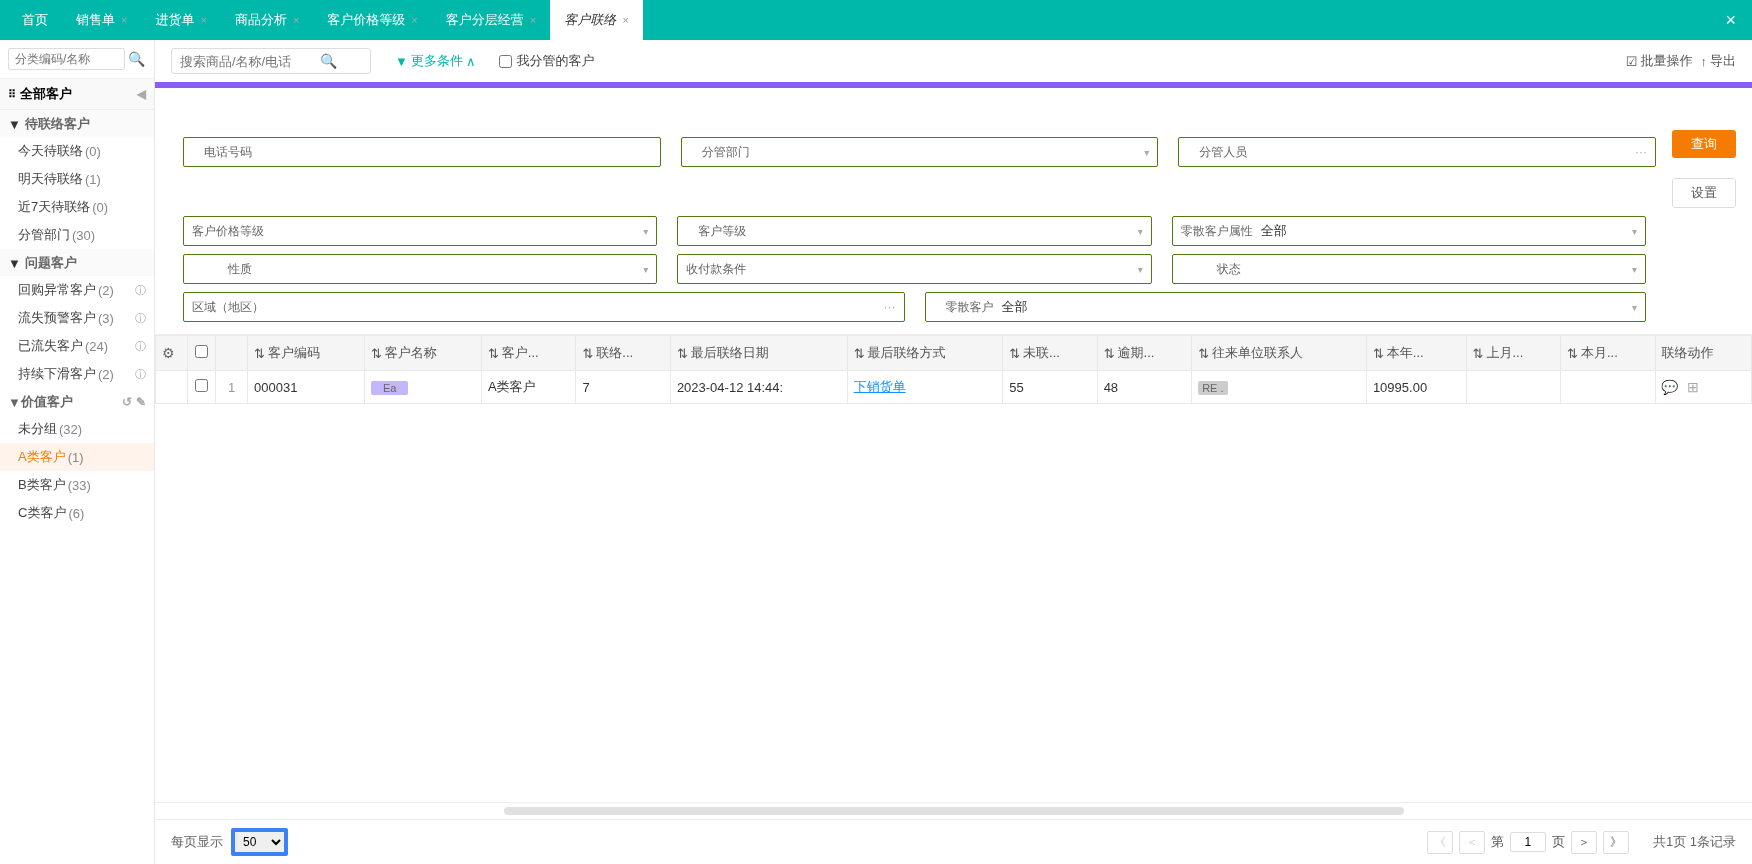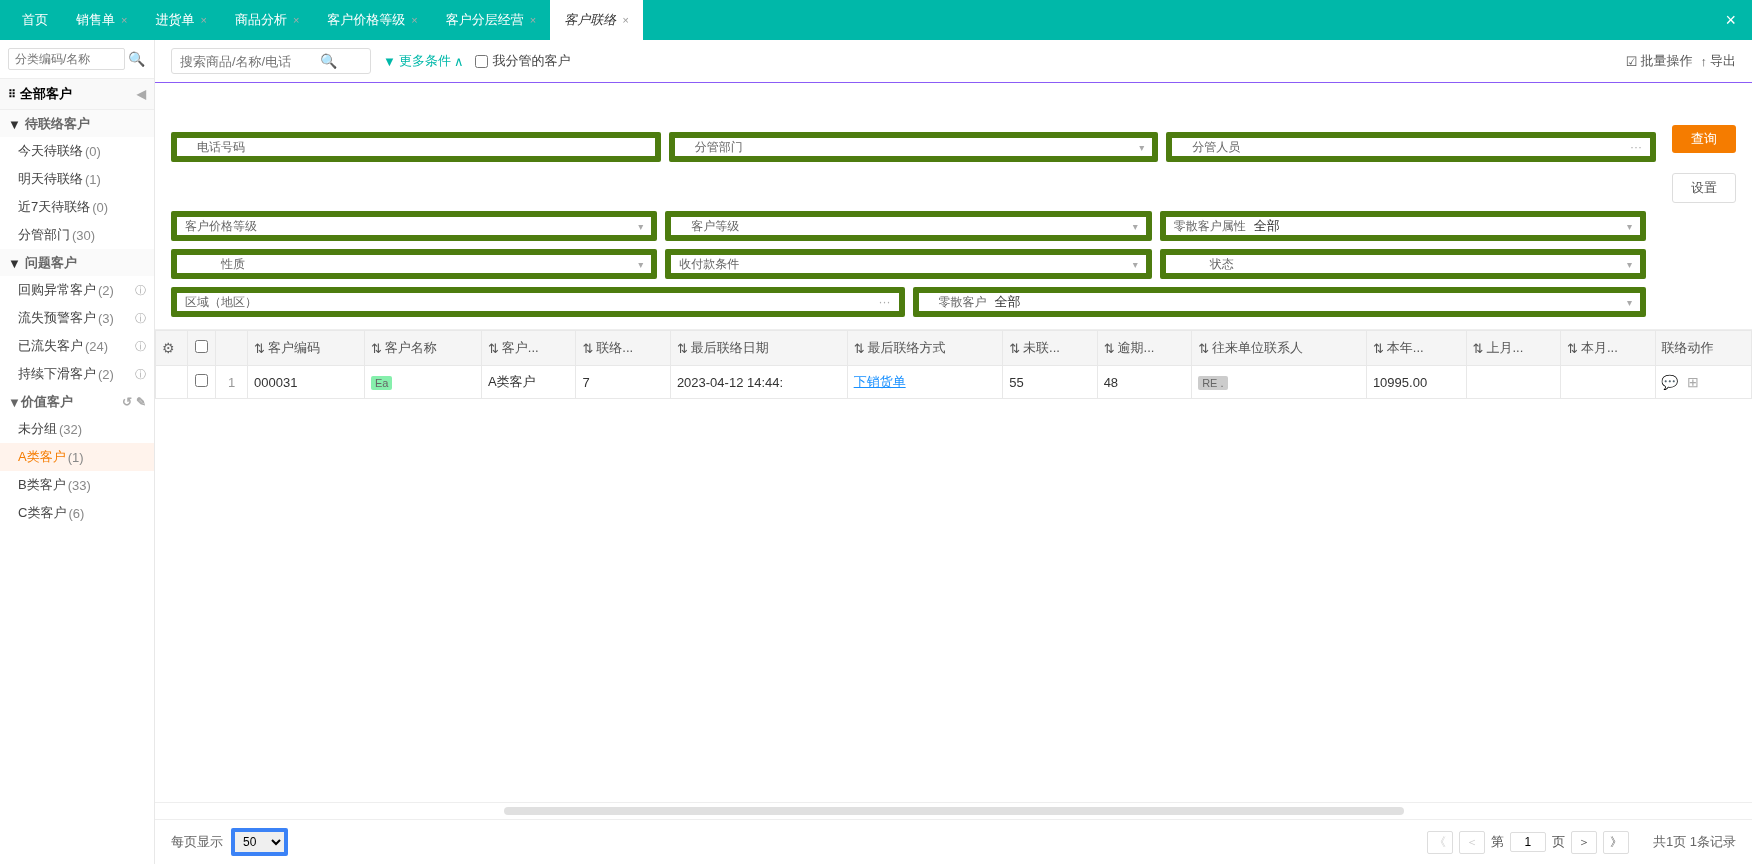--- a/index.html
+++ b/index.html
@@ -73,22 +73,22 @@
       font-size: 12px; color: #666; font-weight: bold;
     }
     .sidebar-value-group .icons { margin-left: auto; display: flex; gap: 4px; }
     .sidebar-value-group .icons span { cursor: pointer; color: #aaa; font-size: 12px; }
 
     
     .content-area { flex: 1; display: flex; flex-direction: column; overflow: hidden; }
 
     
     .filter-bar {
-      background: #fff; border-bottom: 1px solid #8b5cf6;
-      padding: 8px 16px; display: flex; align-items: center; gap: 12px;
+      background: #fff; border-bottom: 6px solid #8b5cf6;
+      padding: 8px 16px; display: flex; align-items: center; gap: 24px;
       flex-wrap: wrap;
     }
     .filter-search {
       display: flex; align-items: center; border: 1px solid #ddd;
       border-radius: 3px; padding: 4px 8px; background: #fff; min-width: 200px;
     }
     .filter-search input { border: none; outline: none; font-size: 13px; width: 140px; color: #999; }
     .filter-search .search-icon { color: #00b8a9; font-size: 14px; cursor: pointer; }
 
     .more-conditions {
@@ -102,22 +102,22 @@
     .btn-export { color: #555; font-size: 13px; cursor: pointer; display: flex; align-items: center; gap: 3px; }
 
     
     .advanced-filter {
       background: #fff; border-bottom: 1px solid #eee;
       padding: 8px 16px 4px 16px;
     }
     .filter-row { display: flex; align-items: center; margin-bottom: 8px; gap: 0; }
     .filter-cell {
       display: flex; align-items: center; flex: 1;
-      border: 6px solid #4d7c0f; border-radius: 2px; margin-right: 8px;
-      background: #fff; min-height: 30px; padding: 0 8px;
+      border: 1px solid #4d7c0f; border-radius: 2px; margin-right: 8px;
+      background: #fff; min-height: 30px; padding: 0 8px; margin-left: 12px;
     }
     .filter-cell:last-child { margin-right: 0; }
     .filter-cell label { color: #666; font-size: 12px; white-space: nowrap; margin-right: 8px; min-width: 60px; text-align: right; }
     .filter-cell .select-area { flex: 1; display: flex; align-items: center; justify-content: space-between; }
     .filter-cell .select-area .value { color: #333; font-size: 13px; }
     .filter-cell .arrow-down { color: #aaa; font-size: 10px; }
     .filter-cell .dots { color: #aaa; font-size: 12px; }
 
     
     .table-container { flex: 1; overflow: auto; background: #fff; margin: 0; }
@@ -511,21 +511,21 @@
         </thead>
         <tbody>
           <tr class="table-row">
             <td></td>
             <td class="checkbox-col">
               <input type="checkbox" style="">
             </td>
             <td class="num-col">1</td>
             <td>000031</td>
             <td>
-              <span style="background:#86efac; padding:1px 4px; border-radius:2px; font-size:11px; color:#666;">Ea</span>
+              <span style="background:#c4b5fd; padding:1px 12px; border-radius:2px; font-size:11px; color:#666;">Ea</span>
             </td>
             <td>A类客户</td>
             <td>7</td>
             <td>2023-04-12 14:44:</td>
             <td>
               <span class="td-link">下销货单</span>
             </td>
             <td>55</td>
             <td>48</td>
             <td>

